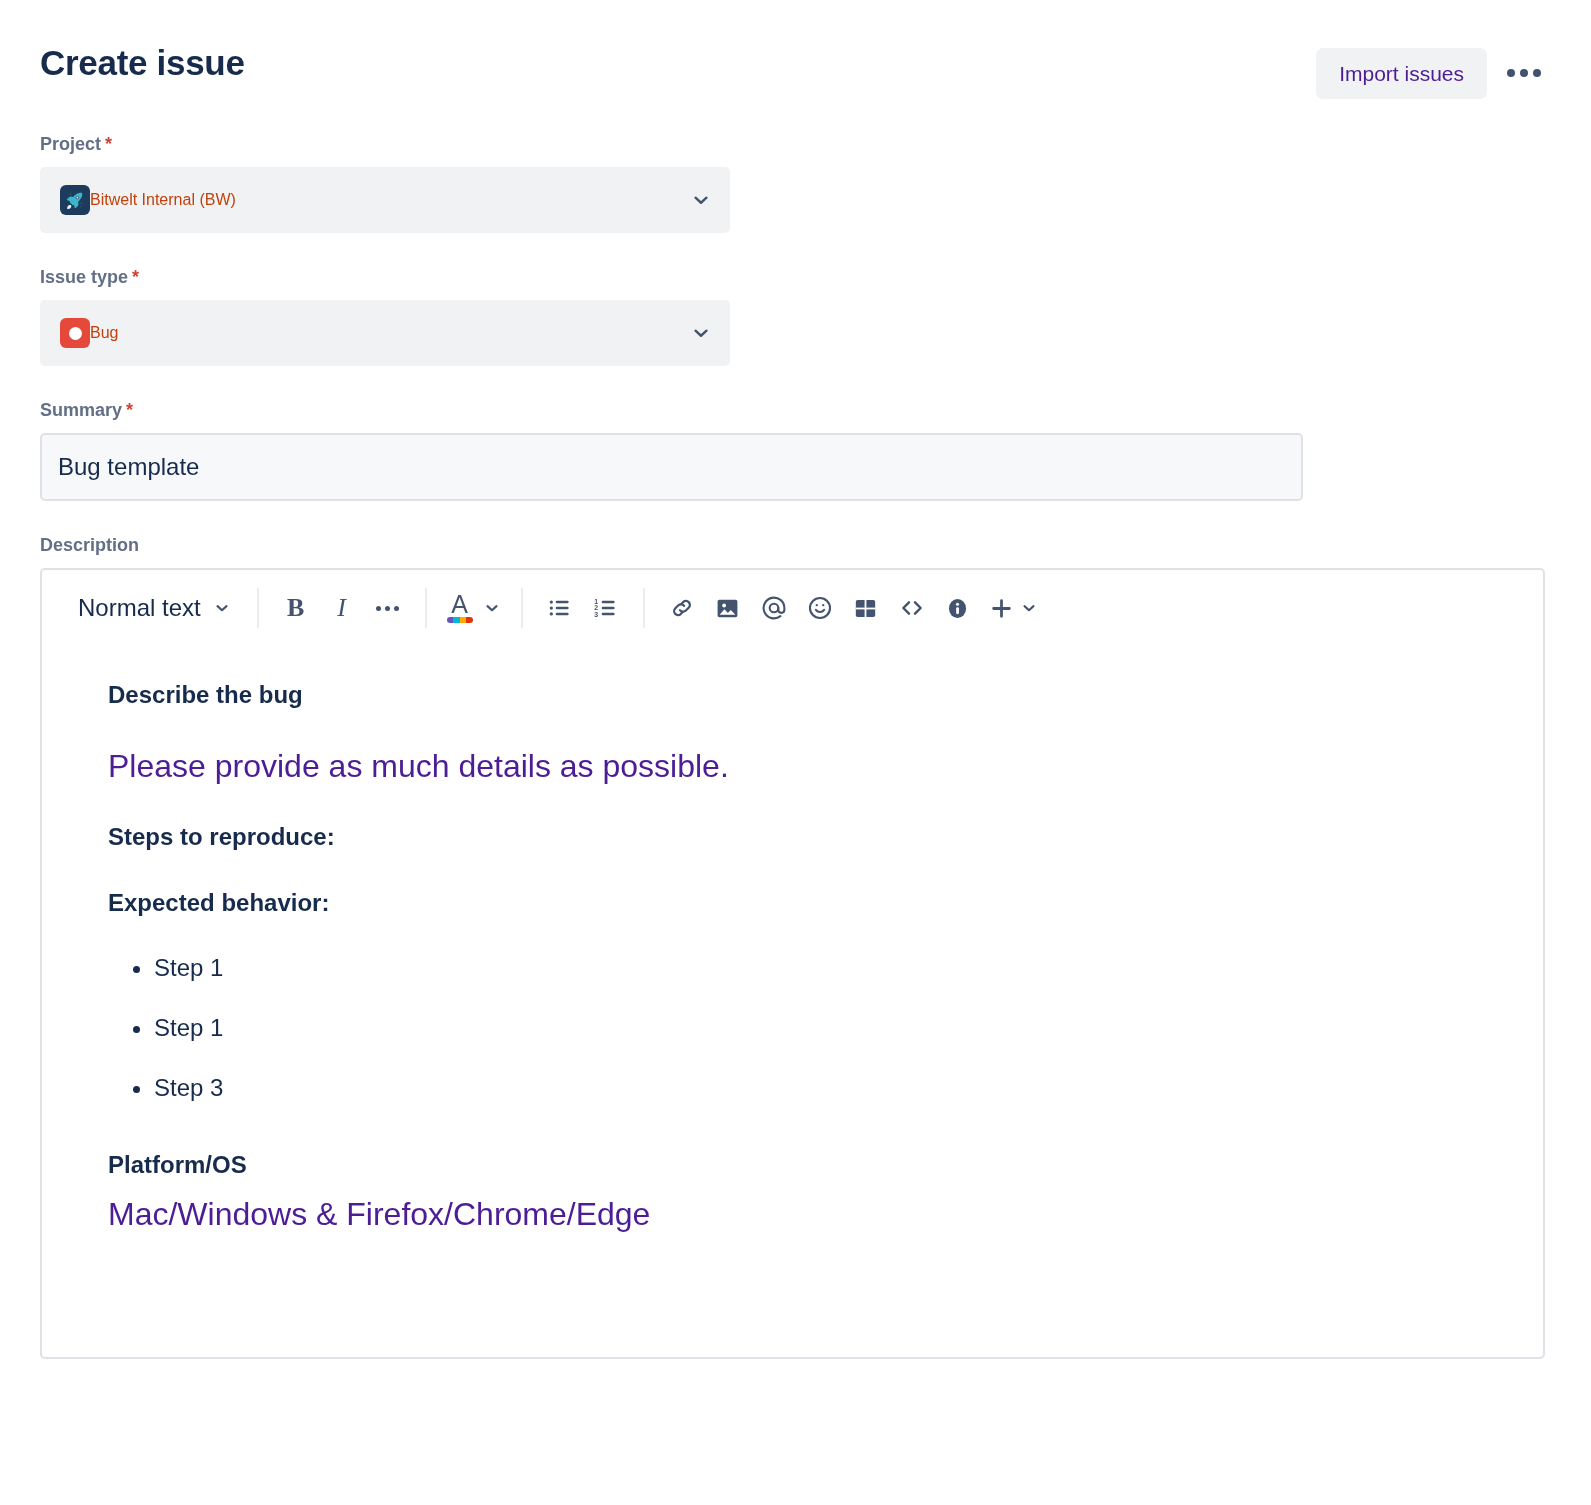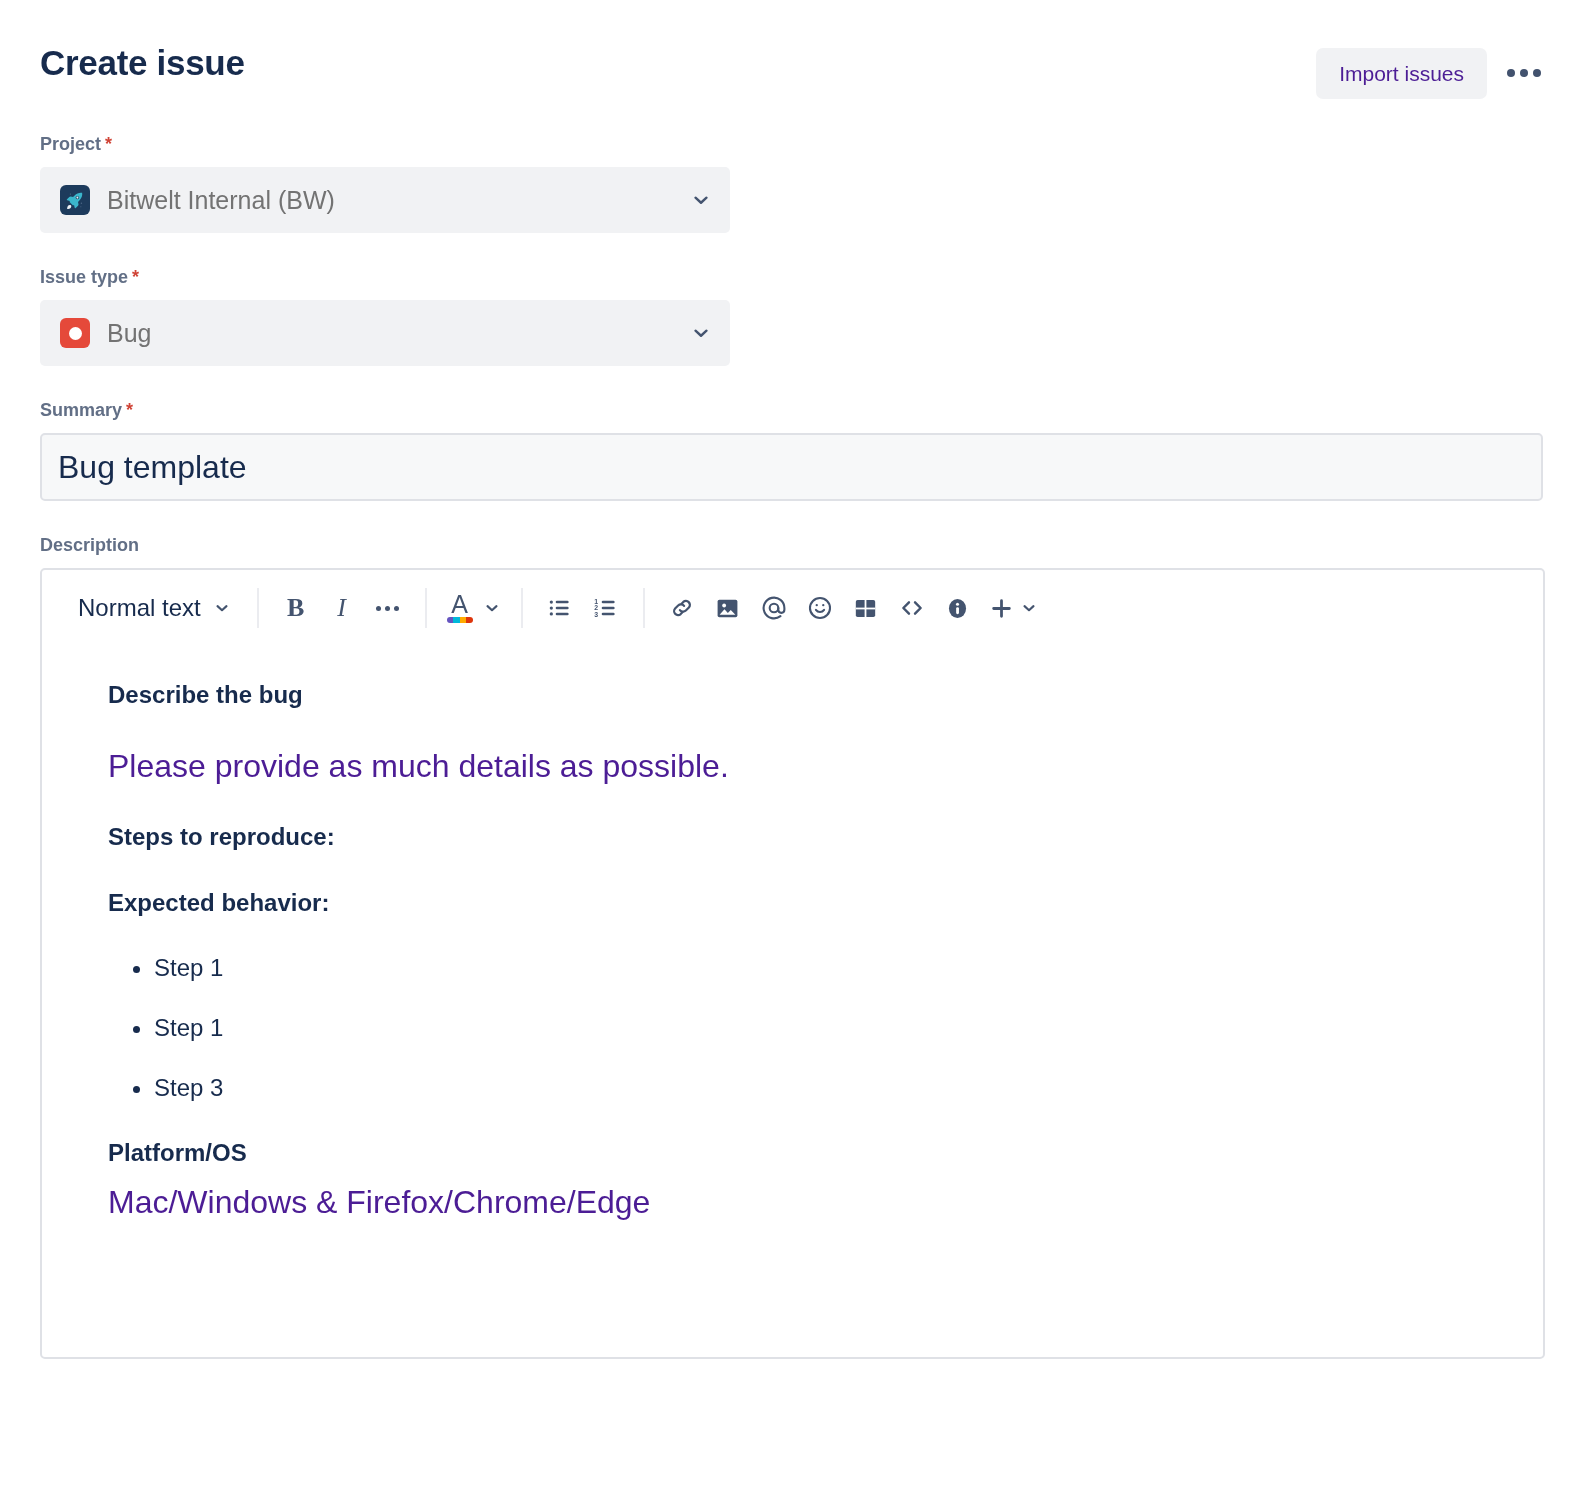--- a/index.html
+++ b/index.html
@@ -87,49 +87,48 @@
     border-radius: 5px;
     display: flex;
     align-items: center;
     padding: 0 18px 0 20px;
     cursor: pointer;
   }
   .select-value {
     flex: 1;
     display: flex;
     align-items: center;
-    gap: 17px;
-    font-size: 25px;
-    color: #737373;
+    font-size: 16px;
+    color: #c2410c;
   }
 
   .icon-sq {
     width: 30px; height: 30px;
     border-radius: 6px;
     display: flex; align-items: center; justify-content: center;
     flex: 0 0 auto;
   }
   .icon-project { background: #1D3B5C; }
   .icon-bug { background: #E5493A; }
   .bug-dot {
     width: 13px; height: 13px; border-radius: 50%; background: #fff;
   }
 
   .chev {
     width: 22px; height: 22px; flex: 0 0 auto;
   }
 
   
   .text-input {
-    width: 1503px;
+    width: 1263px;
     height: 68px;
     background: #F7F8F9;
     border: 2px solid #DFE1E6;
     border-radius: 5px;
-    font-size: 32px;
+    font-size: 24px;
     font-family: "Liberation Sans", sans-serif;
     color: #172B4D;
     padding: 0 16px;
     outline: none;
   }
 
   
   .editor {
     width: 1505px;
     margin-top: 12px;
@@ -203,21 +202,21 @@
     padding-left: 46px;
     list-style: disc;
   }
   .doc ul li {
     font-size: 24px;
     color: #172B4D;
     margin-bottom: 31px;
     line-height: 1.2;
   }
   .doc ul li:last-child { margin-bottom: 8px; }
-  .doc .after-list { margin-top: 36px; }
+  .doc .after-list { margin-top: 48px; }
   svg { display: block; }
 </style>
 </head>
 <body>
 
 <div class="page">
 
   <div class="header">
     <div class="page-title">Create issue</div>
     <div class="header-right">

